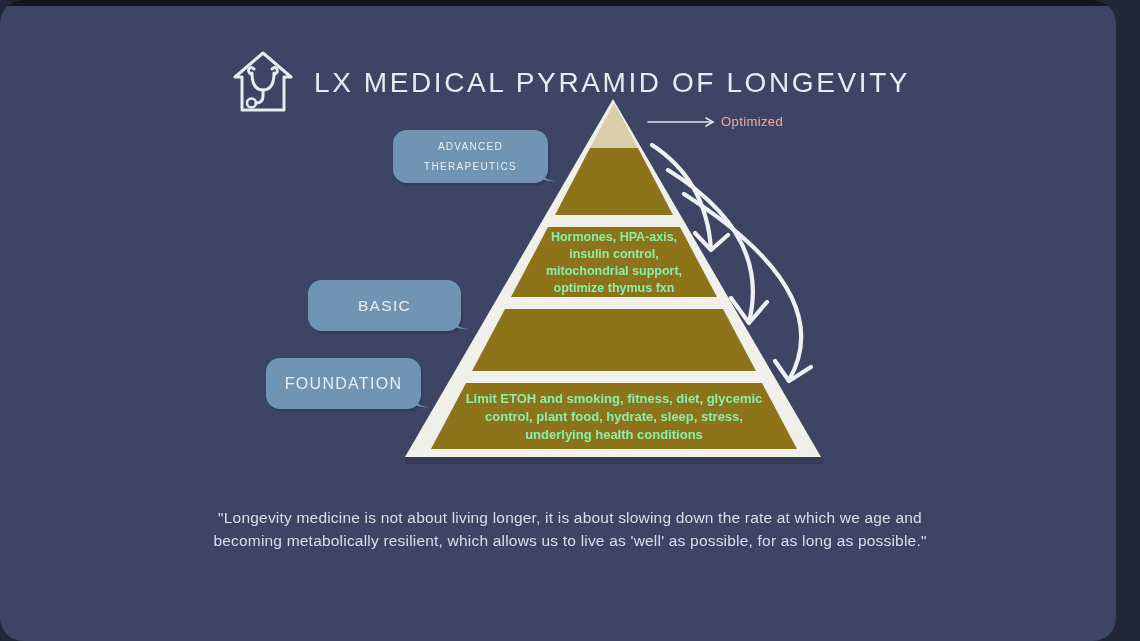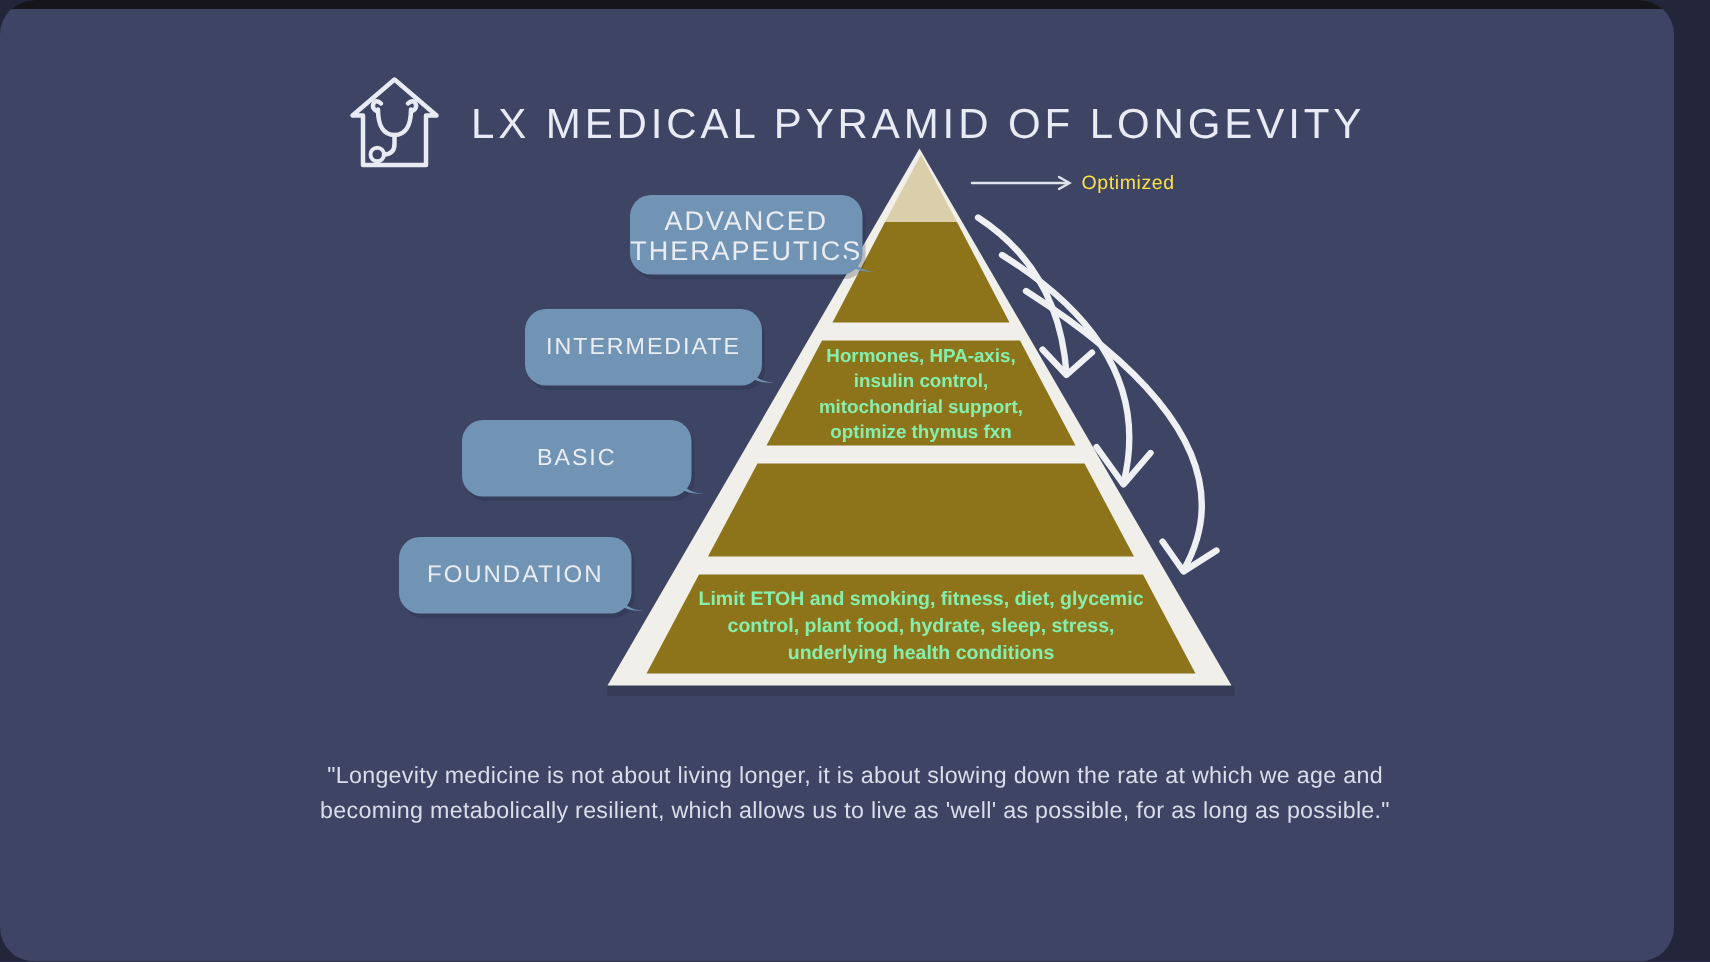--- a/index.html
+++ b/index.html
@@ -9,21 +9,21 @@
   .header{position:absolute;left:228px;top:48px;display:flex;align-items:center;gap:16px;}
   .app-icon{width:70px;height:70px;}
   .title{font-size:28px;font-weight:400;letter-spacing:2.6px;color:#e8ebf3;white-space:nowrap;}
   .overlay{position:absolute;left:0;top:0;width:1140px;height:641px;}
   .bubble{position:absolute;background:#7294b4;border-radius:14px;display:flex;align-items:center;
           justify-content:center;text-align:center;color:#e9edf3;letter-spacing:1.3px;
           box-shadow:2px 3px 0 rgba(35,40,62,.25);}
   .bubble .tail{position:absolute;right:-9px;bottom:0px;}
   .preline{white-space:pre-line;}
   .tier-text{position:absolute;text-align:center;color:#86efac;font-weight:600;}
-  .optimized{position:absolute;left:721px;top:114px;font-size:13px;color:#fde047;letter-spacing:.4px;}
+  .optimized{position:absolute;left:721px;top:114px;font-size:13px;color:#fca5a5;letter-spacing:.4px;}
   .quote{position:absolute;left:170px;top:506px;width:800px;text-align:center;font-size:15.5px;
          line-height:23px;color:#d9deea;letter-spacing:.2px;}
 </style>
 </head>
 <body>
 
 <div class="stage">
   <div class="topbar"></div>
 
   <div class="header">
@@ -70,29 +70,23 @@
       </g>
       <g>
         <path d="M684 194 Q839 293 789 380"></path>
         <polyline points="775,361 789,381 811,367"></polyline>
       </g>
     </g>
   </svg>
 
   <div class="optimized">Optimized</div>
 
-  <div class="bubble" style="left:393px;top:130px;width:155px;height:53px;font-size:18px;line-height:20px;margin-left:27px;">
+  <div class="bubble" style="left:393px;top:130px;width:155px;height:53px;font-size:10px;line-height:20px;">
     <span class="preline">ADVANCED
 THERAPEUTICS</span>
-    <svg class="tail" width="20" height="16" viewBox="0 0 20 16">
-      <path d="M1 1 C4 9 10 14 19 14 C11 15 4 12 0 8 Z" fill="#7294b4"></path>
-      </svg>
-  </div>
-  <div class="bubble" style="left:350px;top:206px;width:158px;height:51px;font-size:15.5px;">
-    <span class="preline">INTERMEDIATE</span>
     <svg class="tail" width="20" height="16" viewBox="0 0 20 16">
       <path d="M1 1 C4 9 10 14 19 14 C11 15 4 12 0 8 Z" fill="#7294b4"></path>
       </svg>
   </div>
   <div class="bubble" style="left:308px;top:280px;width:153px;height:51px;font-size:15.5px;">
     <span class="preline">BASIC</span>
     <svg class="tail" width="20" height="16" viewBox="0 0 20 16">
       <path d="M1 1 C4 9 10 14 19 14 C11 15 4 12 0 8 Z" fill="#7294b4"></path>
       </svg>
   </div>

